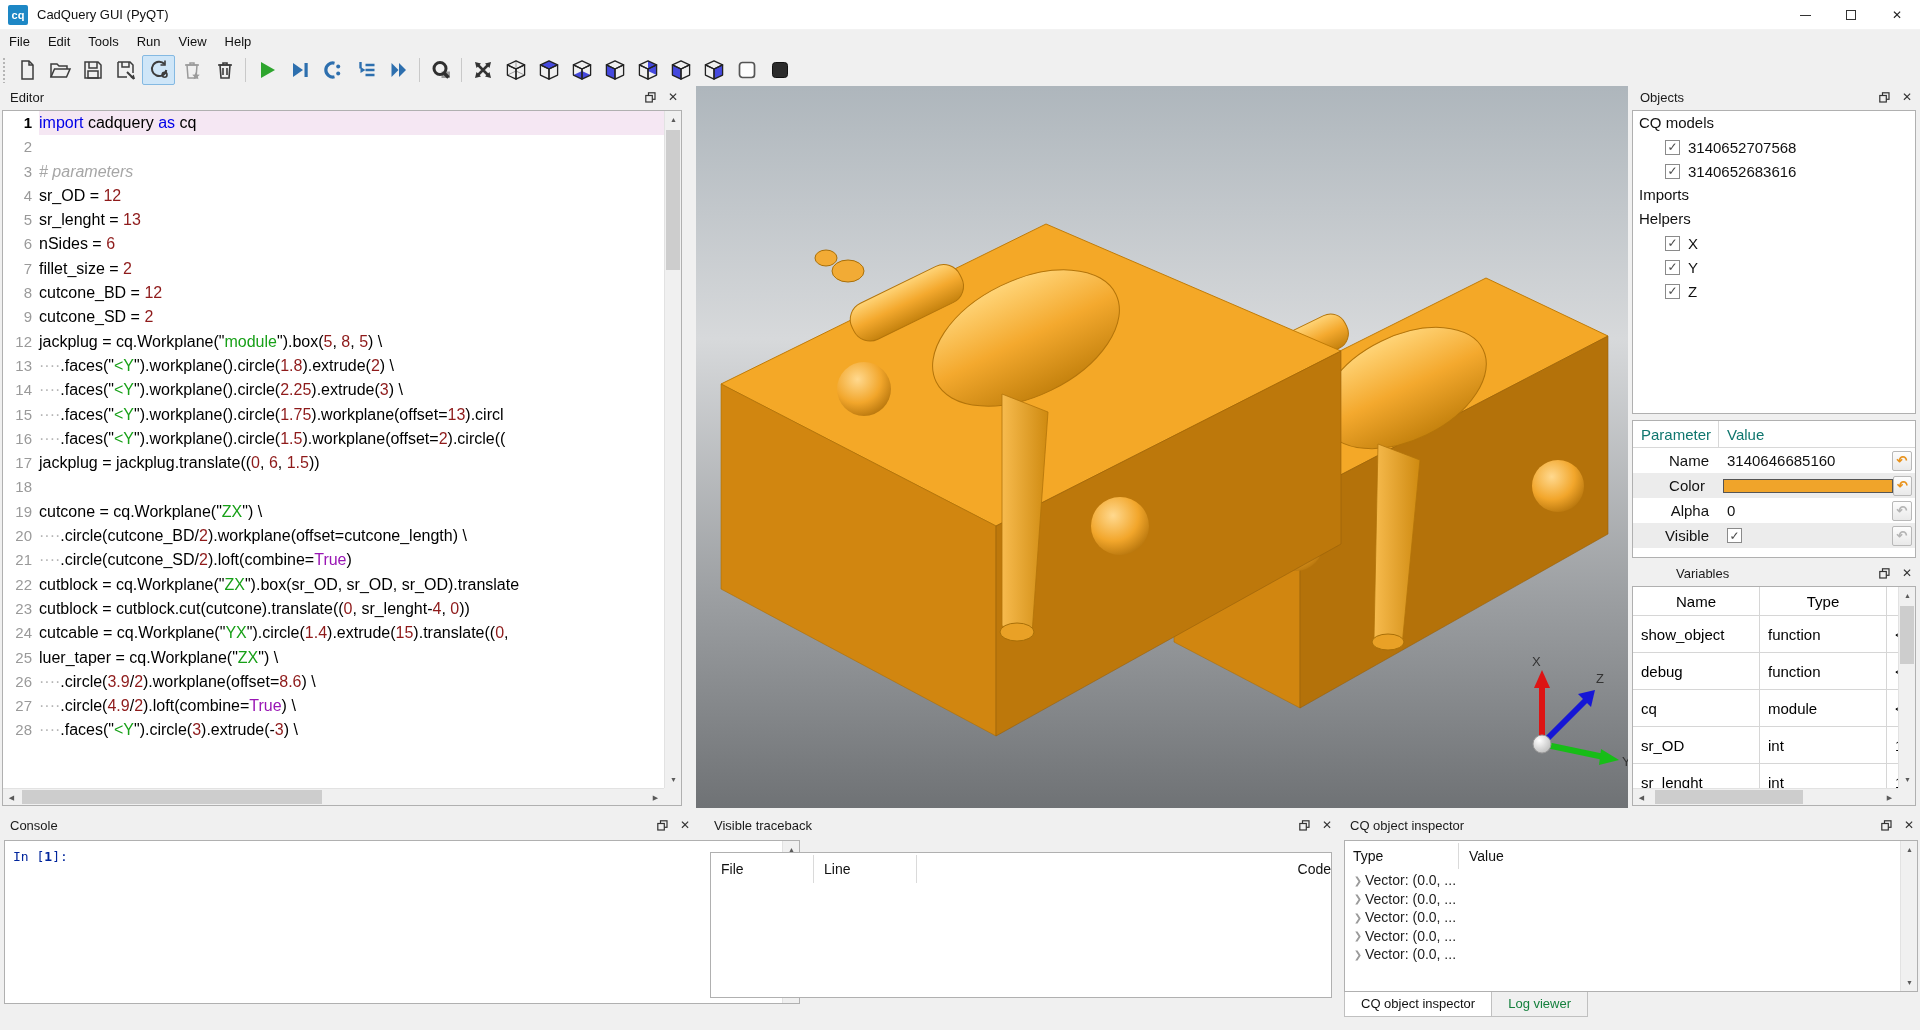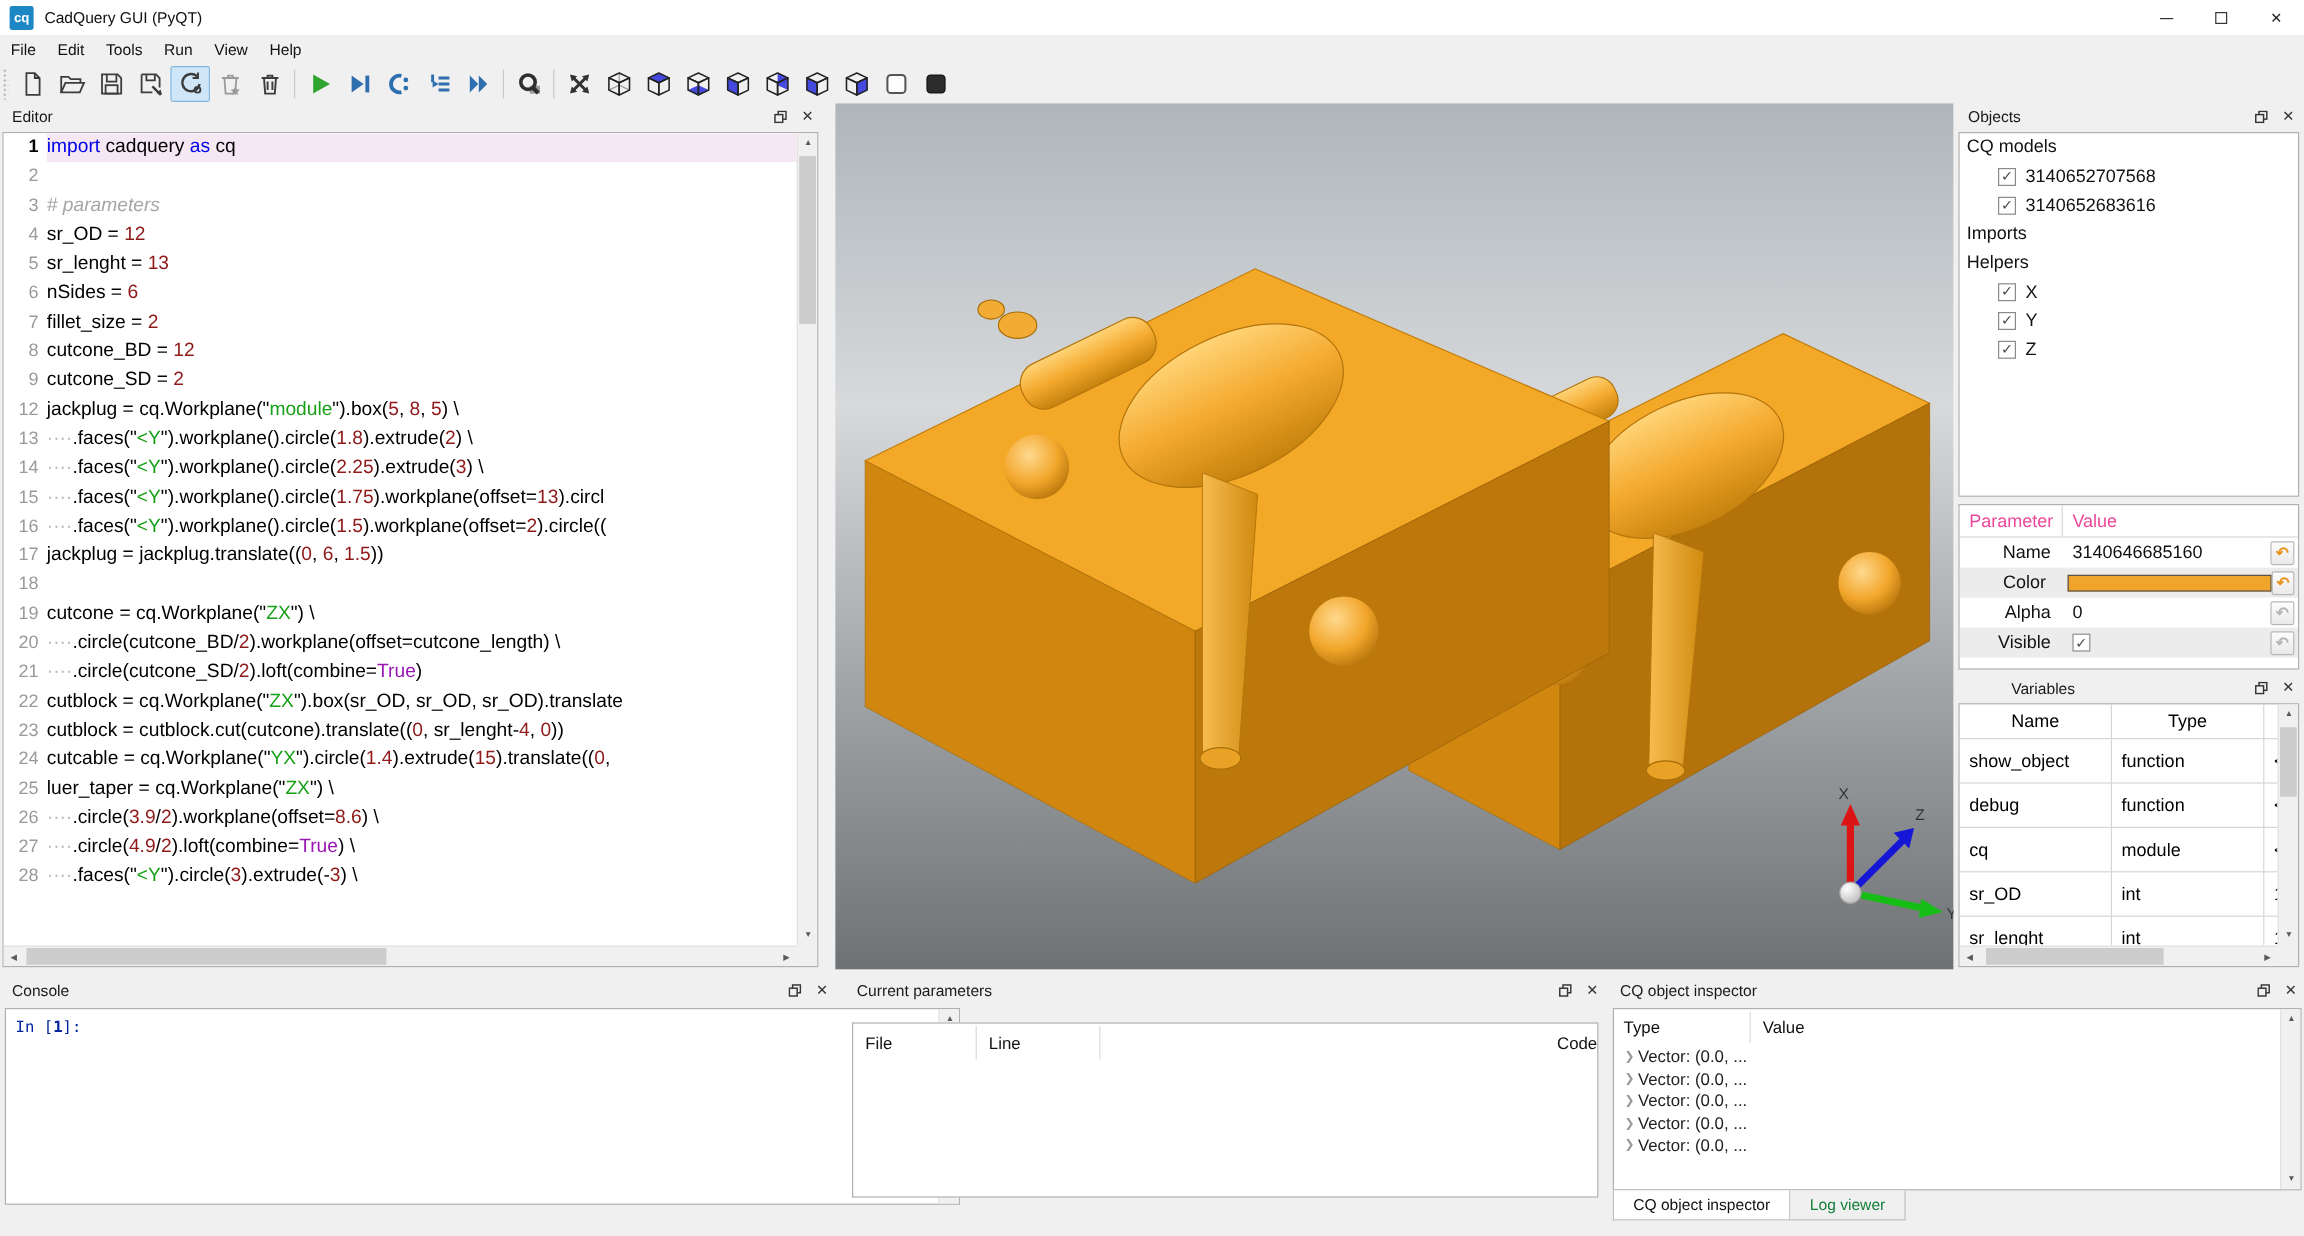--- a/index.html
+++ b/index.html
@@ -68,21 +68,21 @@
   #viewport svg { display:block; }
 
   
   #objects-dock { position:absolute; left:1632px; top:84px; width:286px; height:476px;}
   #objects-tree-frame { left:0; top:26px; width:284px; height:304px; font-size:15px; }
   .tree-root { padding:2px 0 2px 6px; height:24px; line-height:20px; color:#111;}
   .tree-child { padding:2px 0 2px 32px; height:24px; display:flex; align-items:center; gap:8px; color:#111;}
   .cb { width:15px; height:15px; border:1px solid #8a8a8a; background:#fff; font-size:12px; color:#4a4a4a;
         display:inline-flex; align-items:center; justify-content:center; line-height:1;}
   #props-frame { left:0; top:336px; width:284px; height:138px; font-size:15px;}
-  .prop-head { display:flex; height:27px; line-height:27px; border-bottom:1px solid #d8d8d8; color:#ec4899;}
+  .prop-head { display:flex; height:27px; line-height:27px; border-bottom:1px solid #d8d8d8; color:#0f766e;}
   .prop-head span:first-child { width:86px; padding-left:8px; border-right:1px solid #d8d8d8;}
   .prop-head span:last-child { padding-left:8px; }
   .prow { display:flex; align-items:center; height:25px; }
   .prow:nth-child(even) { background:#ececec; }
   .prow .pname { width:86px; text-align:right; padding-right:10px; color:#111;}
   .prow .pval { flex:1; padding-left:8px; color:#111; display:flex; align-items:center;}
   .swatch { width:170px; height:14px; border:1px solid #555; }
   .undo-btn { width:20px; height:20px; margin-right:3px; border:1px solid #b8b8b8; border-radius:2px;
               background:linear-gradient(#fdfdfd,#e9e9e9); display:flex; align-items:center; justify-content:center;
               font-size:13px; font-weight:bold; color:#e8921c;}
@@ -630,21 +630,21 @@
       <div class="sbv full">
         <div class="sb-arrow" style="top:0">▲</div>
         <div class="sb-thumb" style="left:1px; right:1px; top:36px; height:112px"></div>
         <div class="sb-arrow" style="bottom:0">▼</div>
       </div>
     </div>
   </div>
 
   <div id="traceback-dock">
     <div class="dock-title">
-      <span>Current parameters</span>
+      <span>Visible traceback</span>
       <span class="dock-btns">
         <span class="float-ic">
             <svg width="11" height="11" viewBox="0 0 11 11" fill="none" stroke="#333" stroke-width="1.2">
               <rect x="3.5" y="0.8" width="6.5" height="6.5"></rect>
               <rect x="0.8" y="3.5" width="6.5" height="6.5" fill="#f0f0f0"></rect>
             </svg>
           </span>
         <span class="close-ic">✕</span>
       </span>
     </div>

